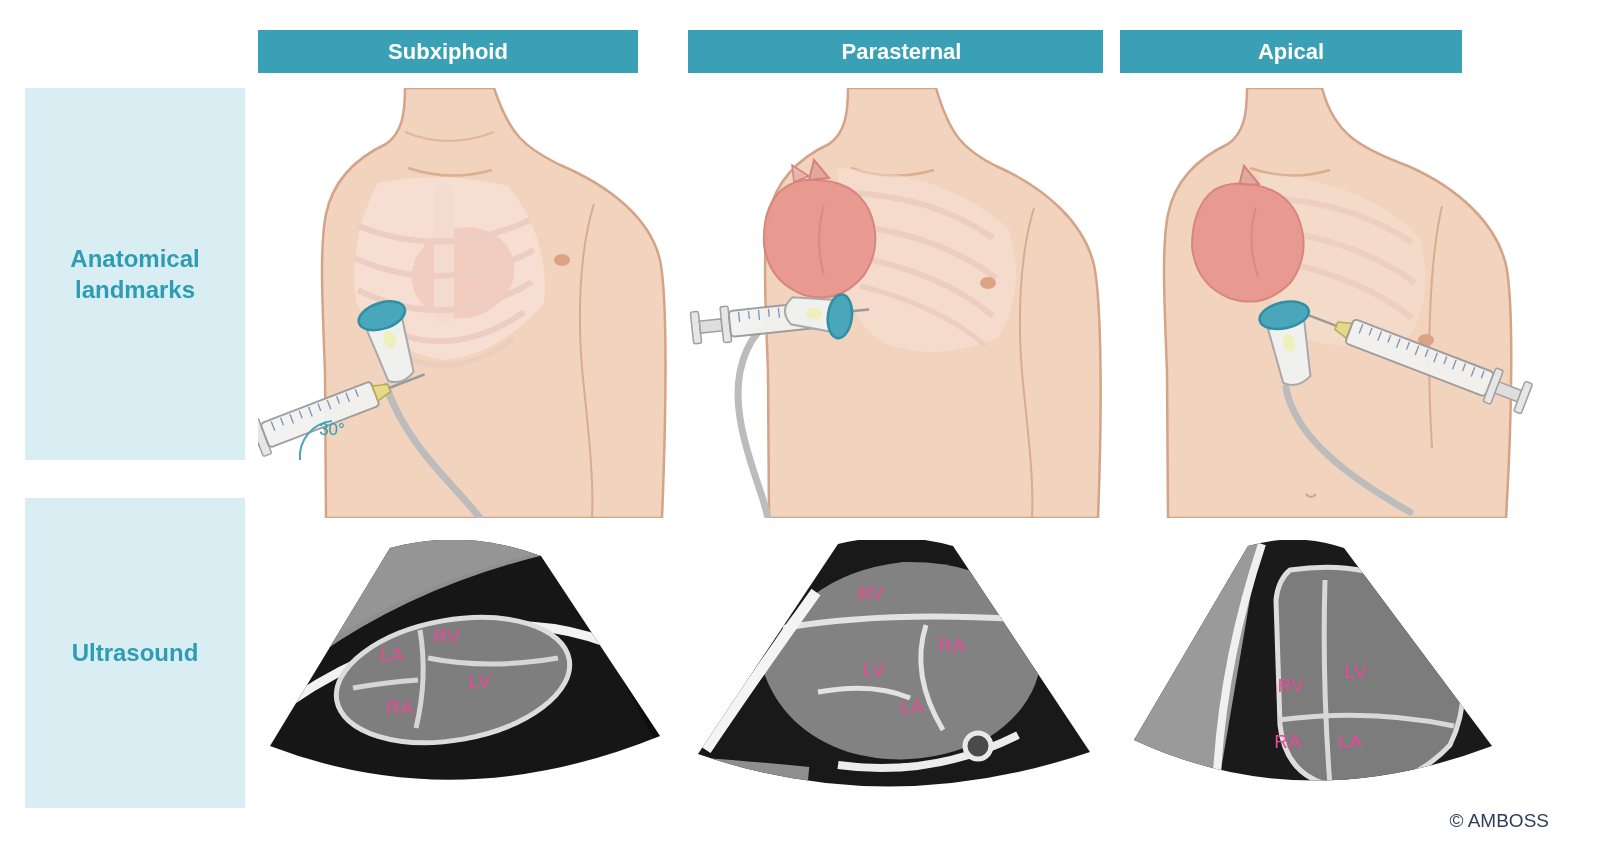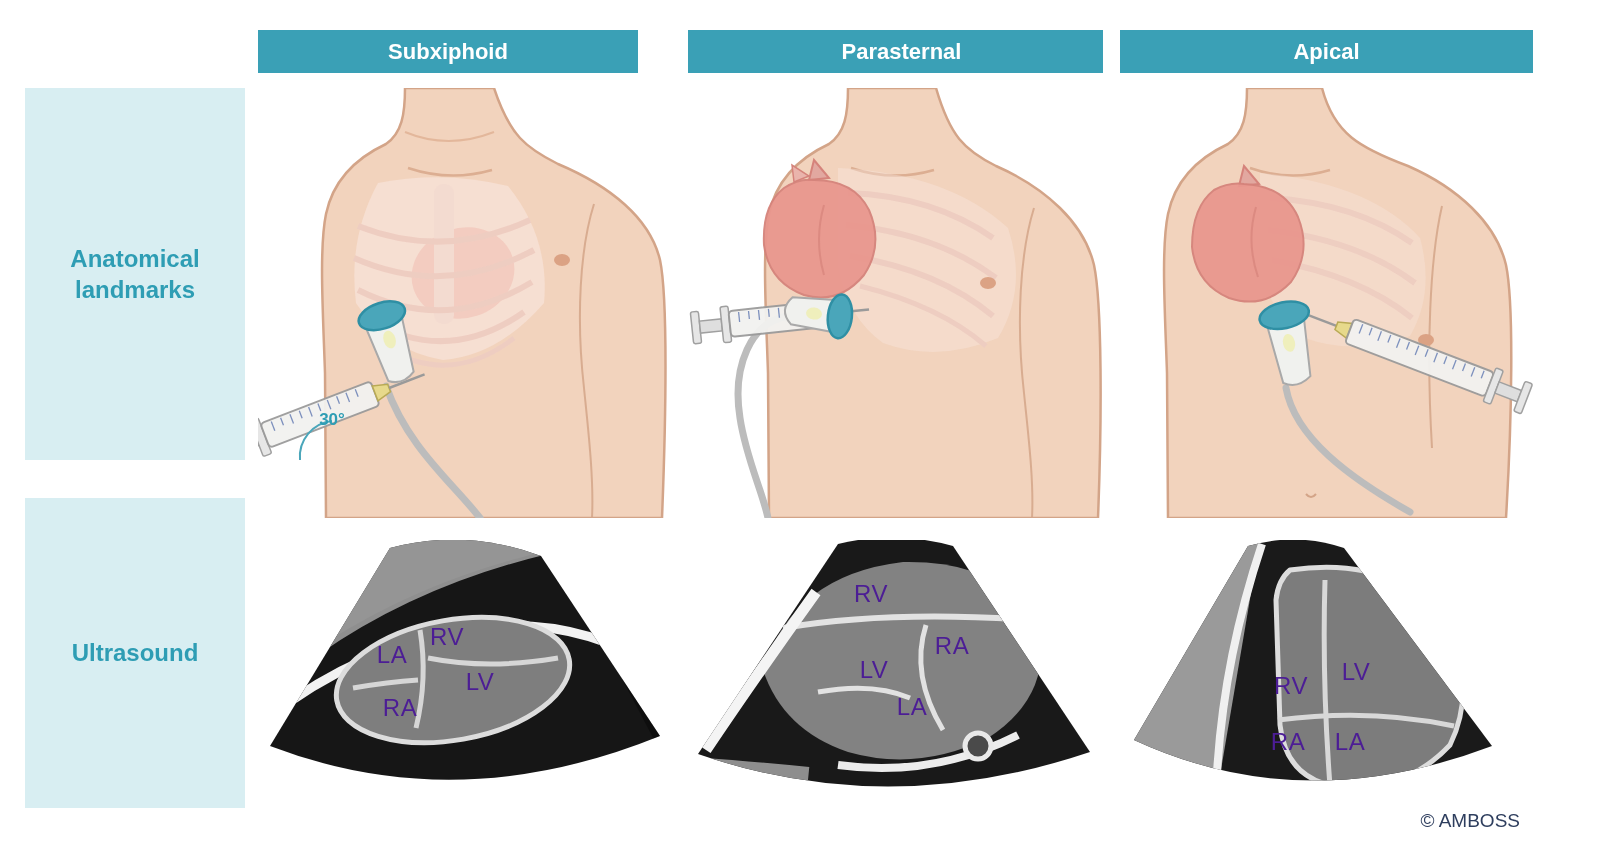--- a/index.html
+++ b/index.html
@@ -7,57 +7,57 @@
   .canvas { position:relative; width:1600px; height:852px; background:#fff; }
 
   .col-header {
     position:absolute; top:30px; height:43px;
     background:var(--header-bg,#3aa0b6); color:#fff;
     font-weight:bold; font-size:22px;
     display:flex; align-items:center; justify-content:center;
   }
   .col-header.c1{ left:258px; width:380px; }
   .col-header.c2{ left:688px; width:415px;padding-left:12px; }
-  .col-header.c3{ left:1120px; width:413px; }
+  .col-header.c3{ left:1120px; width:342px; }
 
   .row-label {
     position:absolute; left:25px; width:220px;
     background:var(--row-label-bg,#d8eef2);
     color:var(--row-label-text,#2e9db4);
     font-weight:bold; font-size:24px; line-height:1.3;
     display:flex; align-items:center; justify-content:center;
     text-align:center; padding:0 26px;
   }
   .row-label.r1{ top:88px; height:372px; }
   .row-label.r2{ top:498px; height:310px; }
 
   .panel { position:absolute; top:88px; width:414px; height:722px; }
   .panel.p1{ left:258px; } .panel.p2{ left:688px; } .panel.p3{ left:1120px; }
 
   .torso { position:absolute; top:0; left:0; }
   .usimg { position:absolute; top:452px; left:0; }
 
   .us-label {
     position:absolute; transform:translate(-50%,-50%);
-    color:#4c1d95; font-size:24px; letter-spacing:.5px; white-space:nowrap;
+    color:#ec4899; font-size:19px; letter-spacing:.5px; white-space:nowrap;
   }
   .p1 .l0{ left:134px; top:567px; } .p1 .l1{ left:189px; top:549px; }
   .p1 .l2{ left:142px; top:620px; } .p1 .l3{ left:222px; top:594px; }
   .p2 .l0{ left:183px; top:506px; } .p2 .l1{ left:264px; top:558px; }
   .p2 .l2{ left:186px; top:582px; } .p2 .l3{ left:224px; top:619px; }
   .p3 .l0{ left:171px; top:598px; } .p3 .l1{ left:236px; top:584px; }
   .p3 .l2{ left:168px; top:654px; } .p3 .l3{ left:230px; top:654px; }
 
   .angle-label {
-    position:absolute; left:74px; top:332px; transform:translate(-50%,-50%);
-    color:var(--annotation-text,#2e9db4); font-size:17px; font-weight:bold;
+    position:absolute; left:74px; top:342px; transform:translate(-50%,-50%);
+    color:var(--annotation-text,#2e9db4); font-size:17px; font-weight:normal;
   }
 
   .credit {
-    position:absolute; right:80px; top:810px;
+    position:absolute; right:51px; top:810px;
     font-size:19px; color:var(--credit-text,#2e3e5e);
   }
 </style>
 </head>
 <body>
 
 <div class="canvas">
 
   <div class="col-header c1">Subxiphoid</div>
   <div class="col-header c2">Parasternal</div>

